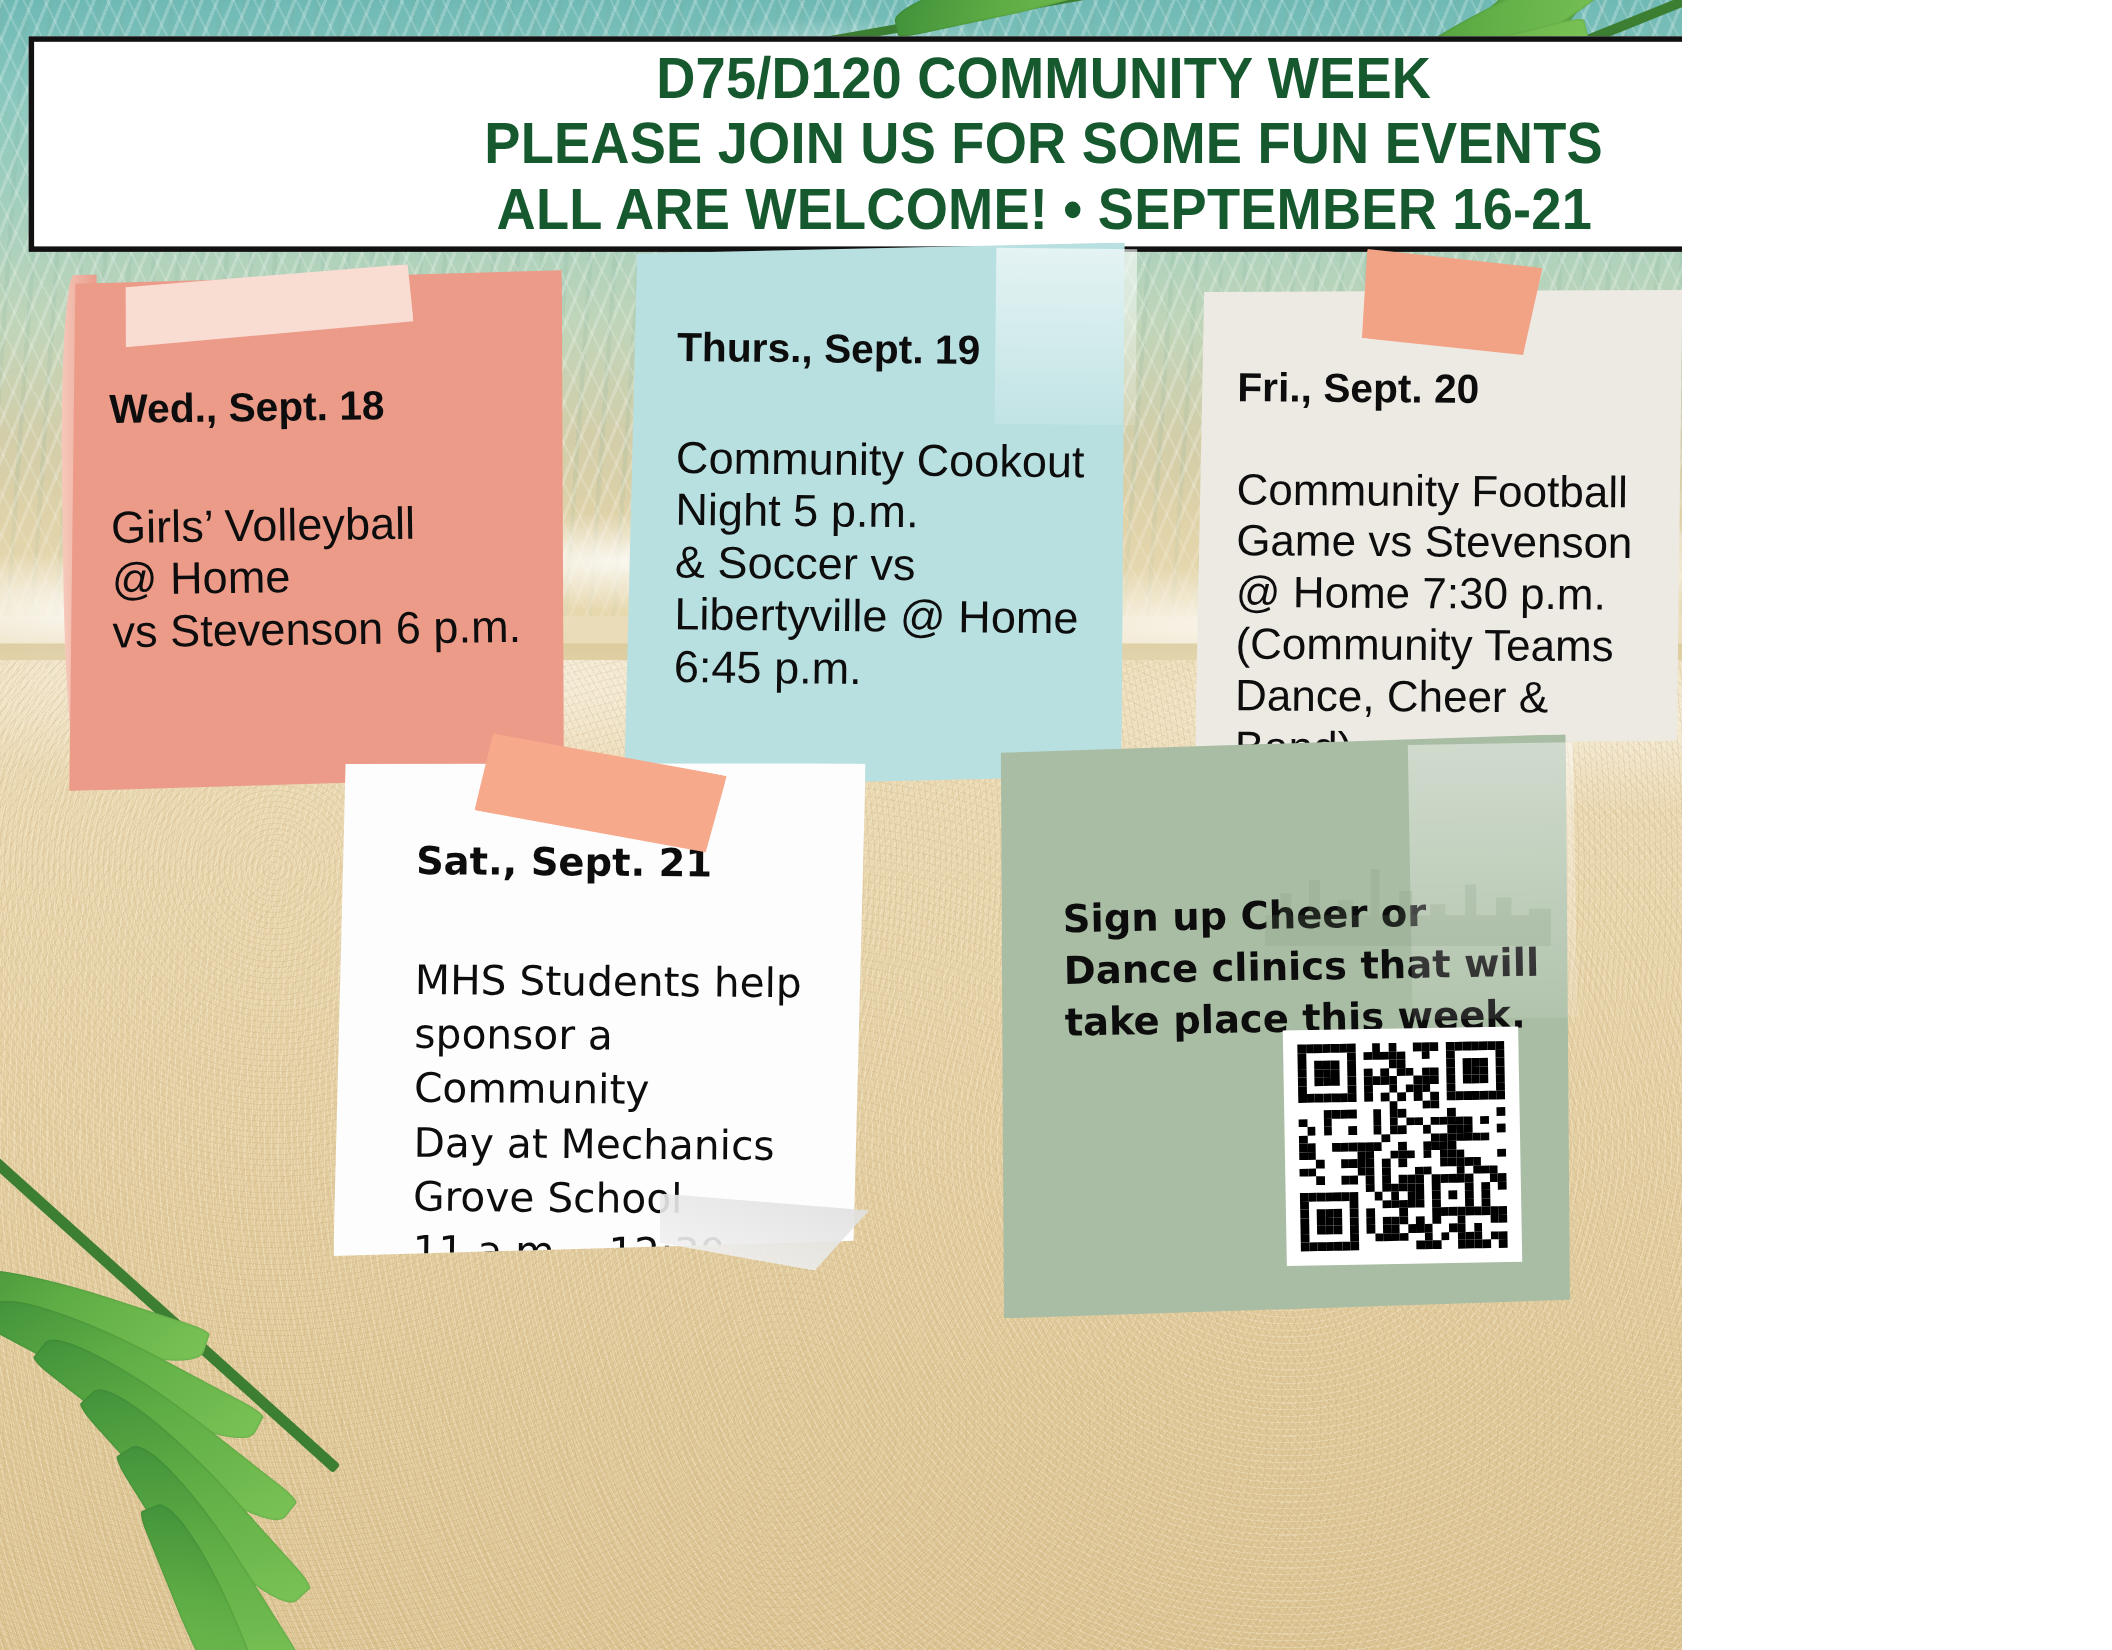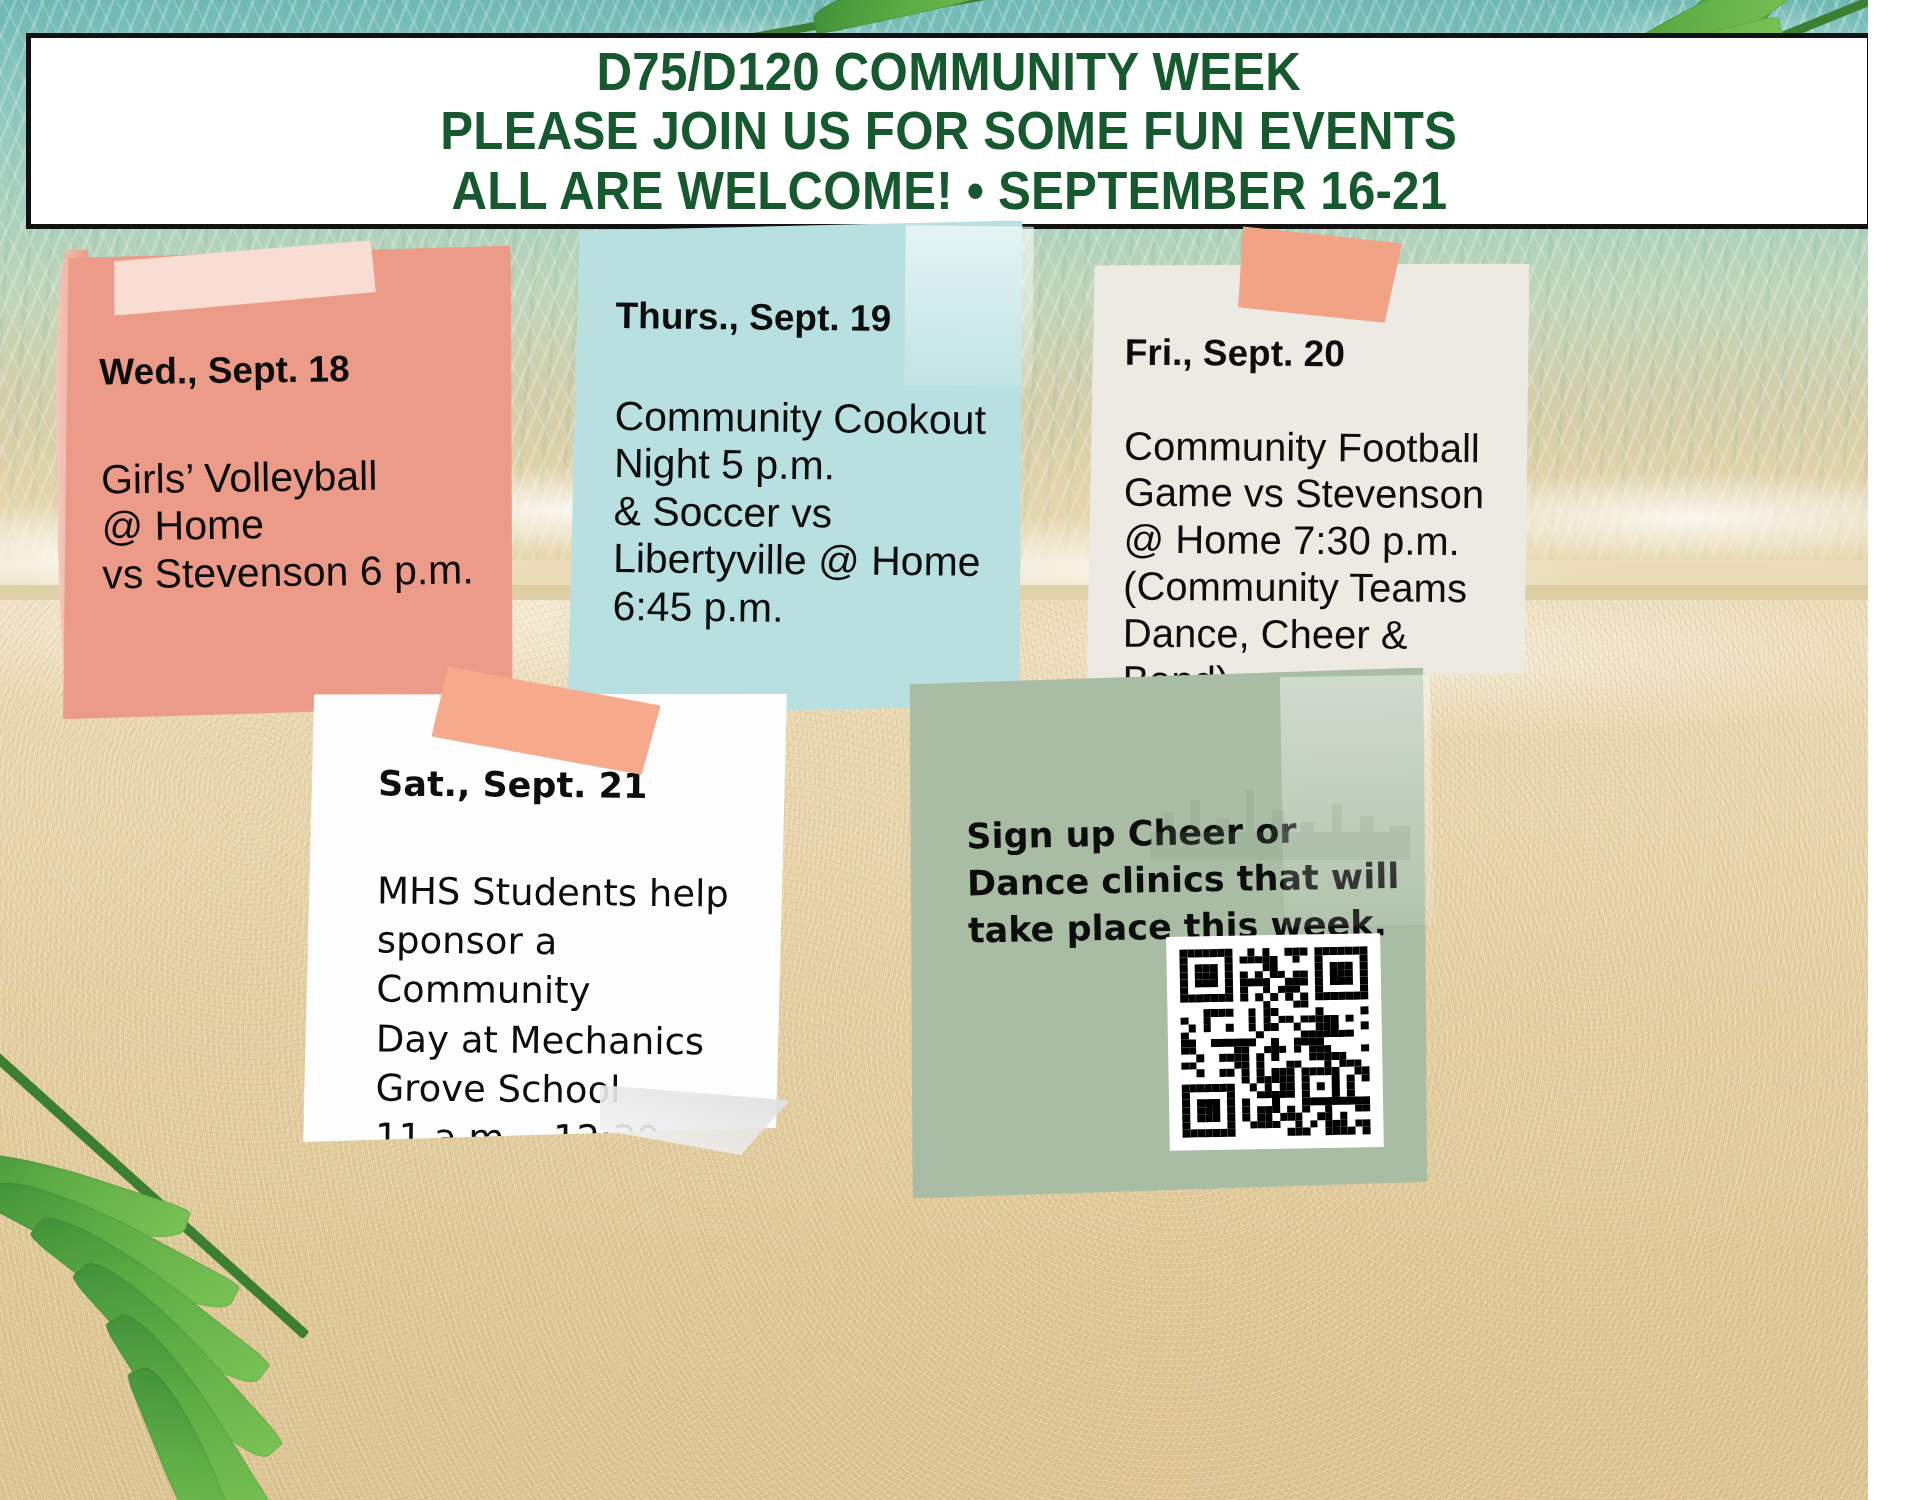--- a/index.html
+++ b/index.html
@@ -1,18 +1,18 @@
 <!DOCTYPE html>
 <html><head>
 <meta charset="utf-8">
 <style>
   html,body{margin:0;padding:0;}
   body{width:1920px;height:1500px;overflow:hidden;font-family:"Liberation Sans",sans-serif;}
 
-  #stage{position:relative;width:1868px;height:1500px;overflow:hidden;background:#e9dcc0;}
+  #stage{position:relative;width:1529px;height:1500px;overflow:hidden;background:#e9dcc0;}
 
   
   .bg-water{position:absolute;left:0;top:0;width:1920px;height:560px;
     background:
       radial-gradient(ellipse 320px 70px at 12% 18%, rgba(255,255,255,.55), transparent 70%),
       radial-gradient(ellipse 260px 50px at 40% 9%, rgba(255,255,255,.45), transparent 70%),
       radial-gradient(ellipse 300px 60px at 72% 22%, rgba(255,255,255,.40), transparent 70%),
       radial-gradient(ellipse 220px 45px at 90% 6%, rgba(255,255,255,.40), transparent 70%),
       linear-gradient(180deg,#6fb9b5 0%,#86c6bd 14%,#a4cfbd 34%,#bfd5b9 52%,#d2ceaa 70%,#ddcfa4 86%,#e3d1a4 100%);
   }

